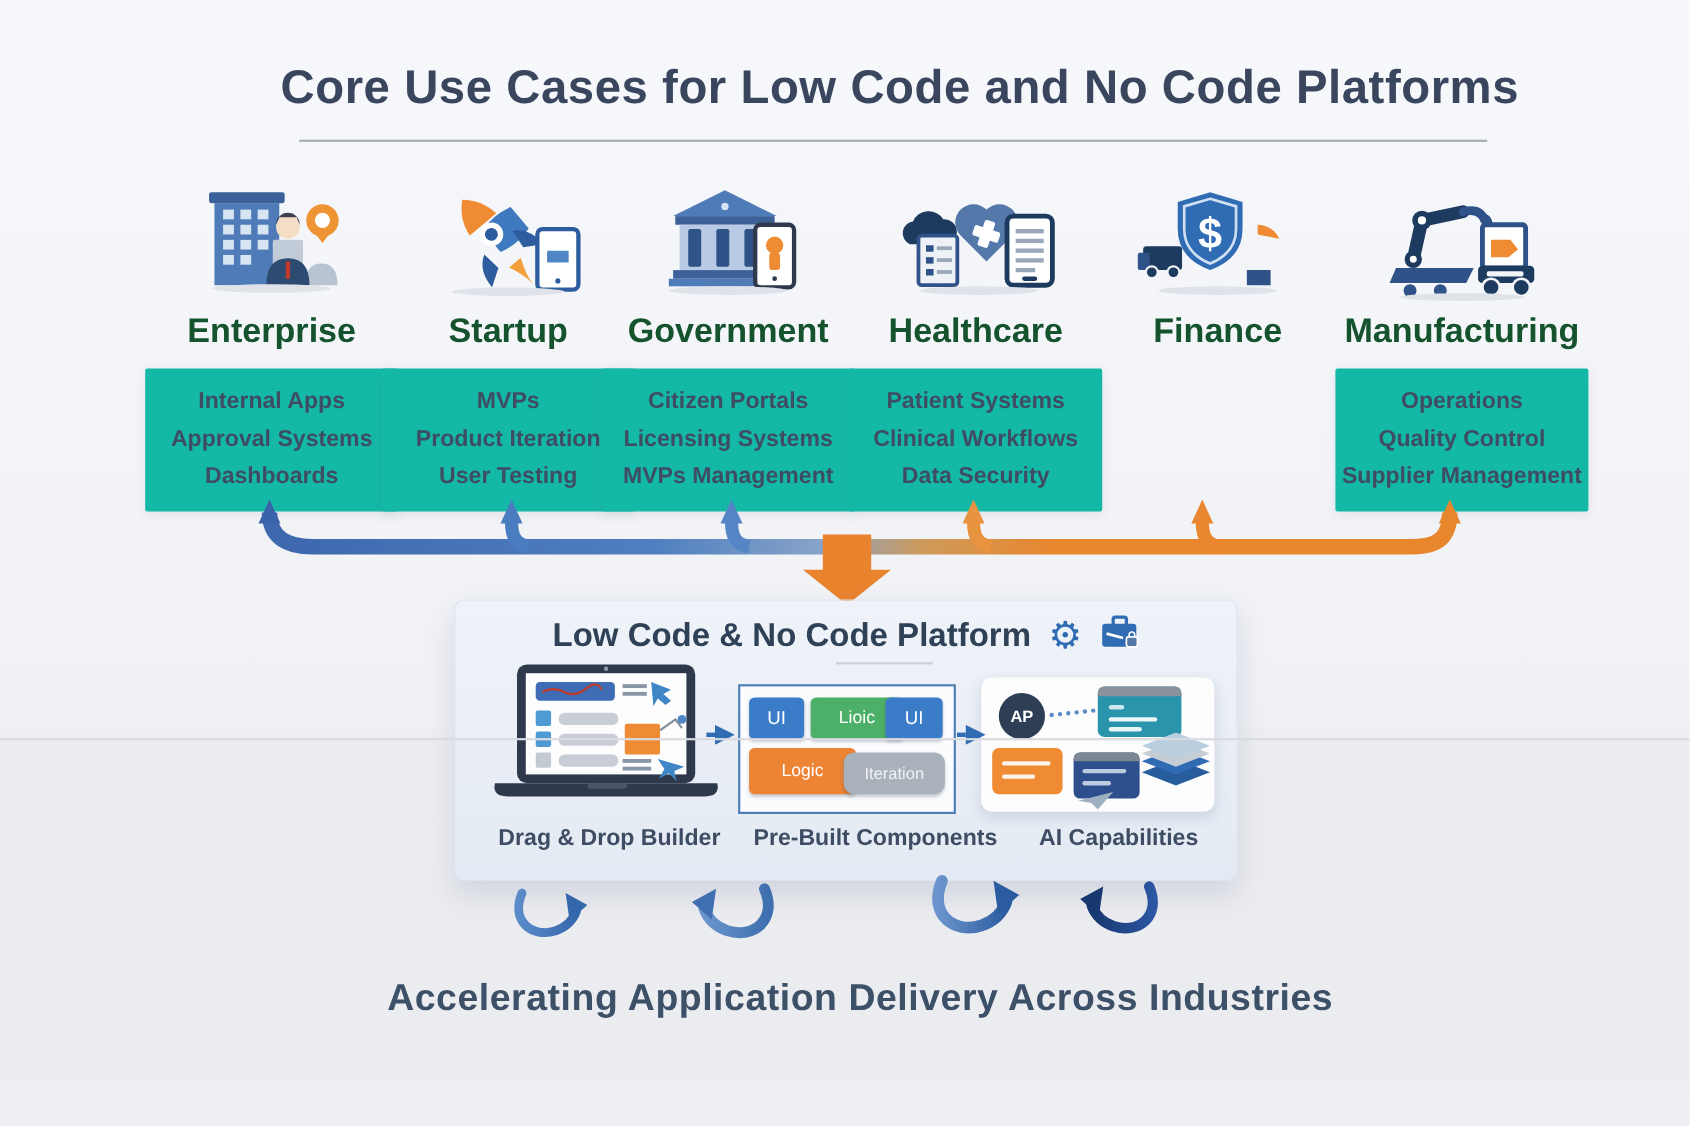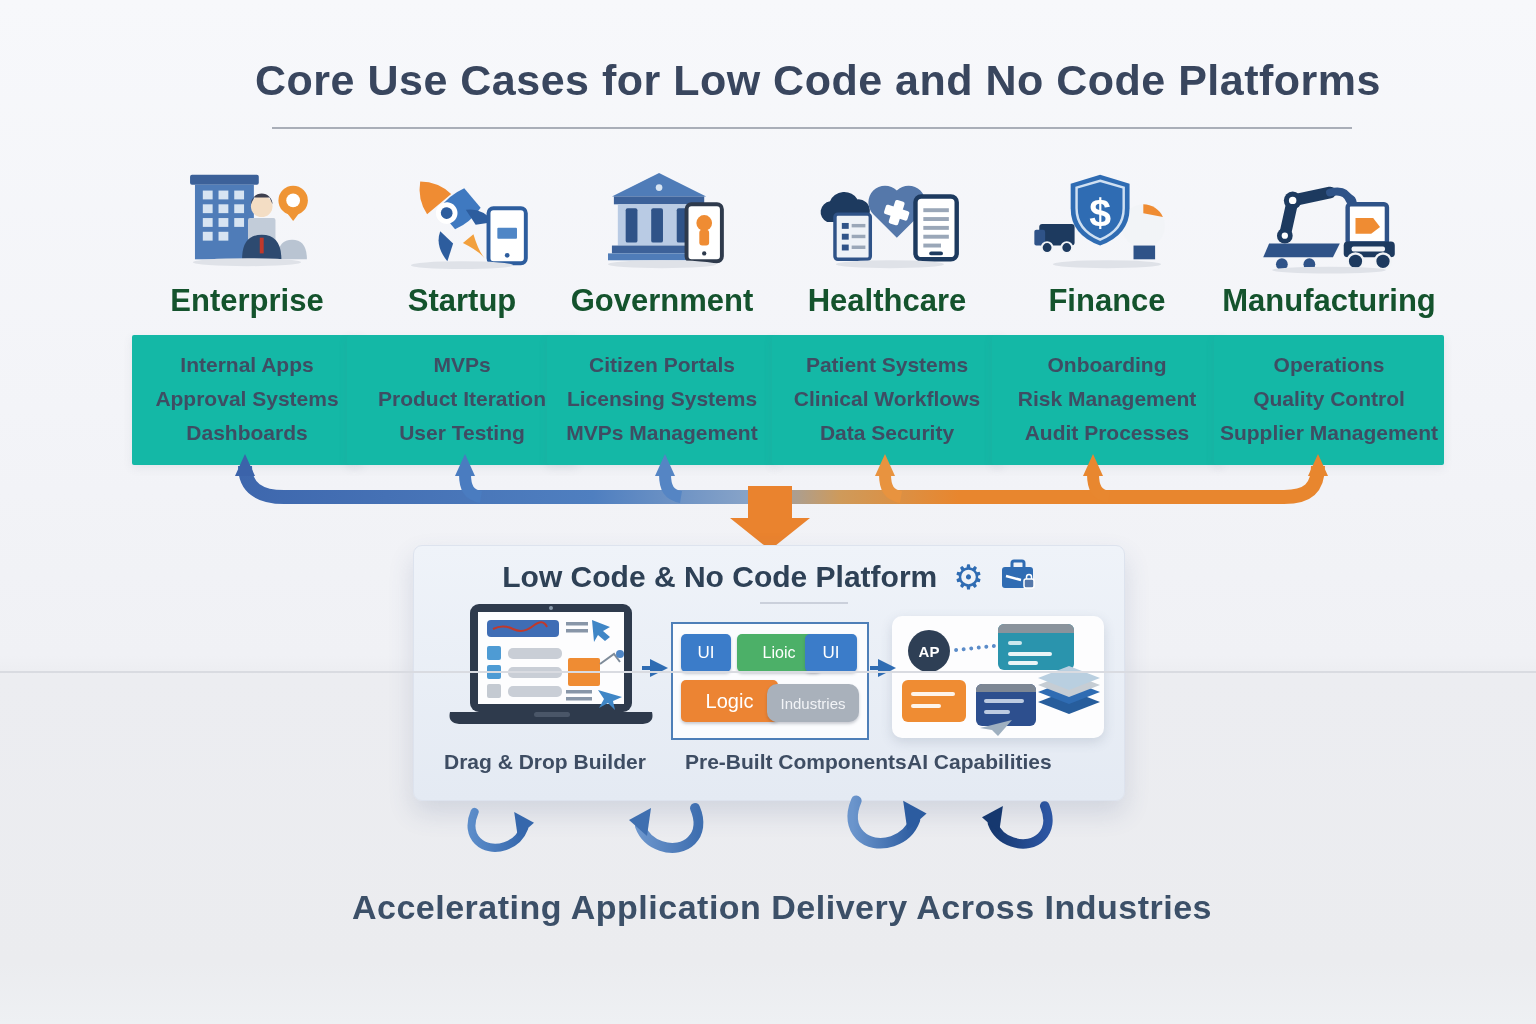--- a/index.html
+++ b/index.html
@@ -22,21 +22,21 @@
   .band{position:absolute;left:180px;top:448px;width:1180px;height:112px;z-index:1;}
   .hline{position:absolute;left:0;top:671px;width:1536px;height:2px;background:#d9dbe1;z-index:3;}
   
   .platform{position:absolute;left:413px;top:545px;width:710px;height:254px;z-index:2;
     background:linear-gradient(180deg,#eff3f9,#e4eaf3);border:1px solid #dde3ee;border-radius:9px;
     box-shadow:0 12px 26px rgba(70,90,130,.16);}
   .pf-title-row{position:absolute;top:13px;left:0;width:100%;display:flex;justify-content:center;align-items:center;gap:16px;z-index:4;}
   .pf-title{font-size:30px;font-weight:bold;color:#2e4156;}
   .pf-gear{font-size:34px;color:#2f6cb3;line-height:34px;}
   .pf-divider{position:absolute;top:56px;left:346px;width:88px;height:2px;background:#c2c8d3;opacity:.8;z-index:4;}
-  .pf-label{position:absolute;top:204px;width:220px;font-size:21px;font-weight:bold;color:#3e4d63;z-index:4;white-space:nowrap;}
+  .pf-label{position:absolute;top:204px;width:220px;text-align:center;font-size:21px;font-weight:bold;color:#3e4d63;z-index:4;white-space:nowrap;}
   .laptop{position:absolute;left:28px;top:56px;width:218px;height:138px;z-index:4;}
   
   .comp-box{position:absolute;left:257px;top:76px;width:194px;height:114px;background:#fbfcfe;border:2px solid #4e7fb8;z-index:4;}
   .tile{position:absolute;display:flex;align-items:center;justify-content:center;color:#fff;font-weight:normal;border-radius:5px;box-shadow:0 2px 3px rgba(50,60,80,.25);}
   
   .ai-card{position:absolute;left:478px;top:70px;width:212px;height:122px;background:#fdfdfe;border-radius:10px;box-shadow:0 4px 12px rgba(80,95,120,.18);z-index:4;}
   .ap-circle{position:absolute;left:16px;top:14px;width:42px;height:42px;border-radius:50%;background:#2e3f55;color:#fff;
     font-size:15px;font-weight:bold;display:flex;align-items:center;justify-content:center;}
   .ap-dash{position:absolute;left:62px;top:30px;width:42px;border-top:4px dotted #5b8cc9;transform:rotate(-6deg);}
   .mini-card{position:absolute;border-radius:6px;}
@@ -190,25 +190,20 @@
       <circle cx="112" cy="60" r="22" fill="#f2f4f7"></circle>
       <path d="M112,38 a22,22 0 0 1 20,13 l-20,-4 z" fill="#ef8c33"></path>
       <path d="M102,80 h22 v14 h-22 z" fill="#2f5388"></path>
       <path d="M68,8 l30,9 v25 q0,27 -30,38 q-30,-11 -30,-38 v-25 z" fill="#2f6cb3"></path>
       <path d="M68,14 l24,7 v21 q0,22 -24,32 q-24,-10 -24,-32 v-21 z" fill="none" stroke="#cfe0f2" stroke-width="2.5"></path>
       <text x="68" y="60" text-anchor="middle" font-size="40" font-weight="bold" fill="#ffffff">$</text>
       <ellipse cx="75" cy="99" rx="55" ry="4" fill="#dfe2e8"></ellipse>
     </svg>
   </div>
   <h3>Finance</h3>
-  <div class="uc-card">
-    <div class="uc">Onboarding</div>
-    <div class="uc">Risk Management</div>
-    <div class="uc">Audit Processes</div>
-  </div>
 </div>
 
 <div class="col" style="left:1214px">
   <div class="icon-wrap">
     <svg width="150" height="108" viewBox="0 0 150 110">
       <path d="M30,70 L38,34 L76,26" stroke="#1d3a5f" stroke-width="12" fill="none" stroke-linecap="round"></path>
       <circle cx="38" cy="34" r="9" fill="#1d3a5f"></circle>
         <circle cx="38" cy="34" r="3.8" fill="#ffffff"></circle>
       <circle cx="30" cy="70" r="8" fill="#1d3a5f"></circle>
         <circle cx="30" cy="70" r="3.2" fill="#ffffff"></circle>
@@ -299,22 +294,22 @@
     <rect x="124" y="95" width="26" height="3.5" fill="#8896a8"></rect>
     <path d="M156,88 l24,7 -9,4 2,9 -7,-7 -9,5 5,-9 z" fill="#3f86c6"></path>
     <path d="M8,110 h202 q3,12 -12,12 h-178 q-15,0 -12,-12 z" fill="#2e3a4c"></path>
     <rect x="92" y="110" width="36" height="5" rx="2.5" fill="#4a5668"></rect>
   </svg>
 
   <div class="comp-box">
     <div class="tile" style="left:8px;top:10px;width:50px;height:38px;background:#3b7cc9;font-size:17px">UI</div>
     <div class="tile" style="left:64px;top:10px;width:84px;height:38px;background:#4cb068;font-size:16px">Lioic</div>
     <div class="tile" style="left:132px;top:10px;width:52px;height:38px;background:#3b7cc9;font-size:17px">UI</div>
-    <div class="tile" style="left:8px;top:56px;width:97px;height:42px;background:#ec8433;font-size:20px">Logic</div>
-    <div class="tile" style="left:94px;top:60px;width:92px;height:38px;background:#a9b1bb;font-size:15px;border-radius:10px;color:#f2f4f7">Industries</div>
+    <div class="tile" style="left:8px;top:56px;width:97px;height:42px;background:#ec8433;font-size:16px">Logic</div>
+    <div class="tile" style="left:94px;top:60px;width:92px;height:38px;background:#a9b1bb;font-size:15px;border-radius:10px;color:#f2f4f7">Iteration</div>
   </div>
 
   <div class="ai-card">
     <div class="ap-circle">AP</div>
     <div class="ap-dash"></div>
     <div class="mini-card" style="left:106px;top:8px;width:76px;height:46px;background:#2a94ad">
       <div style="position:absolute;left:0;top:0;width:100%;height:9px;background:#8a939c;border-radius:6px 6px 0 0"></div>
       <div class="mini-line" style="left:10px;top:17px;width:14px;background:#dff1f4"></div>
       <div class="mini-line" style="left:10px;top:28px;width:44px"></div>
       <div class="mini-line" style="left:10px;top:37px;width:30px"></div>

